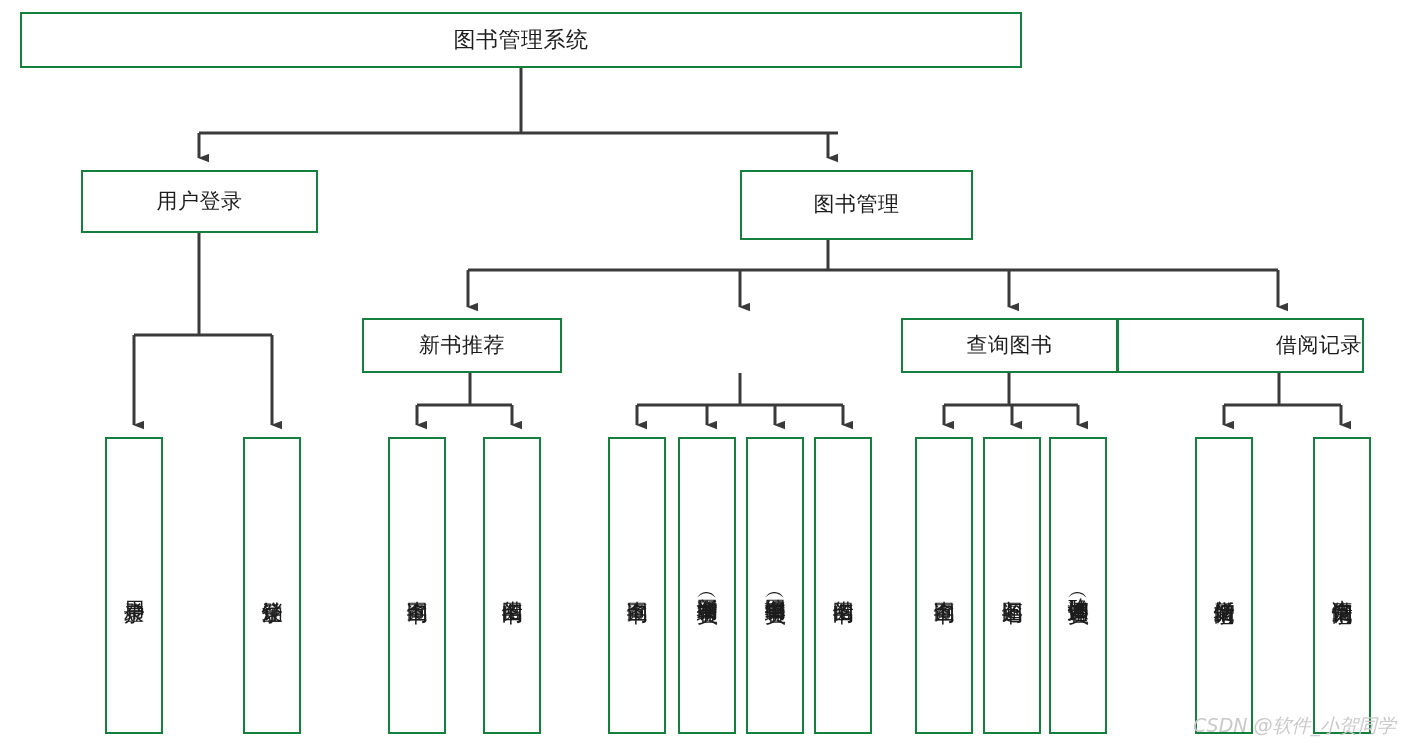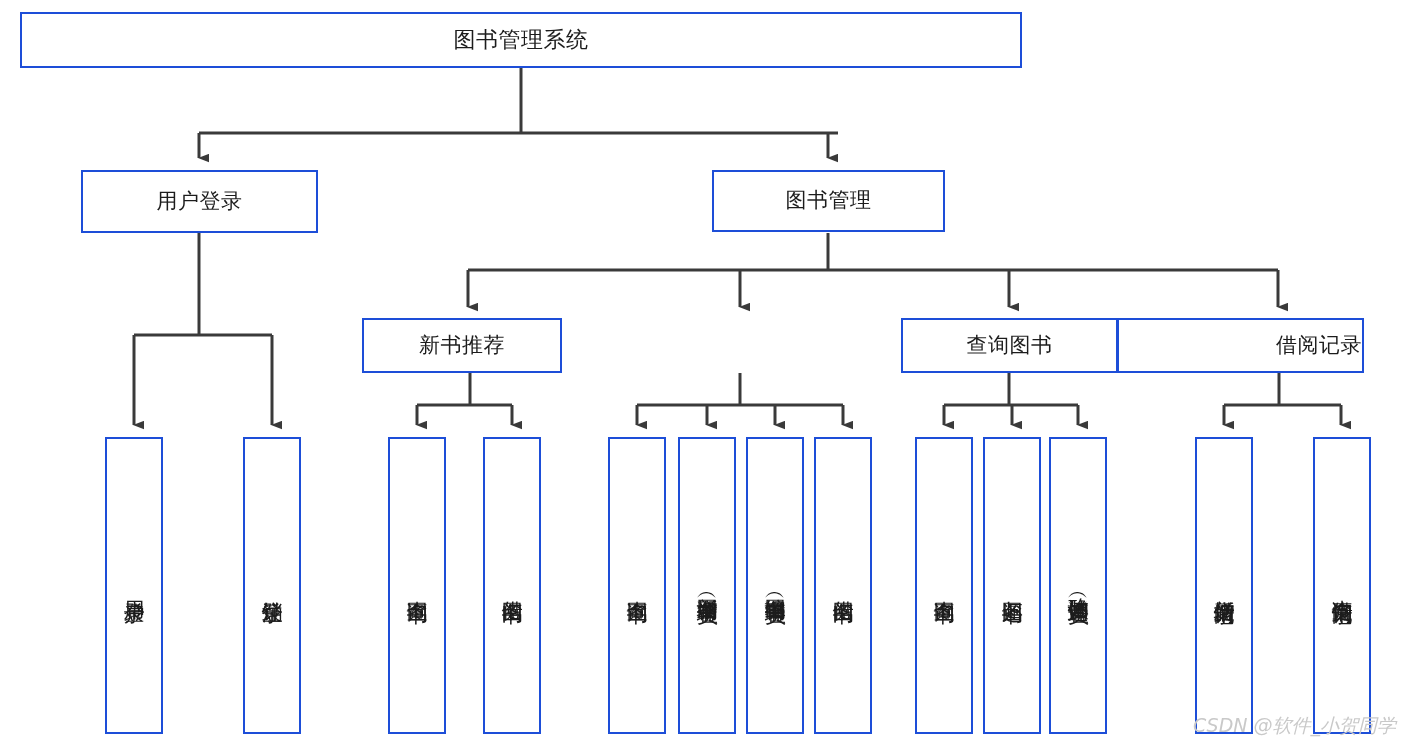--- a/index.html
+++ b/index.html
@@ -23,21 +23,21 @@
     left: 0;
     top: 0;
     width: 1405px;
     height: 747px;
     pointer-events: none;
   }
   .node {
     position: absolute;
     box-sizing: border-box;
     background: #ffffff;
-    border: 2px solid #1d4ed8;
+    border: 2px solid #15803d;
     display: flex;
     align-items: center;
     justify-content: center;
     color: #1c1c1c;
     z-index: 2;
   }
   .node .label {
     text-align: center;
     line-height: 1.12;
     letter-spacing: 0.5px;
@@ -127,21 +127,21 @@
     </g>
   </svg>
 
   <div class="node root horiz" style="left:20px; top:12px; width:1002px; height:56px;">
     <span class="label">图书管理系统</span>
   </div>
 
   <div class="node horiz" style="left:81px; top:170px; width:237px; height:63px;">
     <span class="label">用户登录</span>
   </div>
-  <div class="node horiz" style="left:712px; top:170px; width:233px; height:62px;">
+  <div class="node horiz" style="left:740px; top:170px; width:233px; height:70px;">
     <span class="label">图书管理</span>
   </div>
 
   <div class="node horiz" style="left:362px; top:318px; width:200px; height:55px;">
     <span class="label">新书推荐</span>
   </div>
   <div class="node horiz" style="left:901px; top:318px; width:217px; height:55px;">
     <span class="label">查询图书</span>
   </div>
   <div class="node horiz" style="left:1117px; top:318px; width:247px; height:55px;justify-content:flex-end;">

